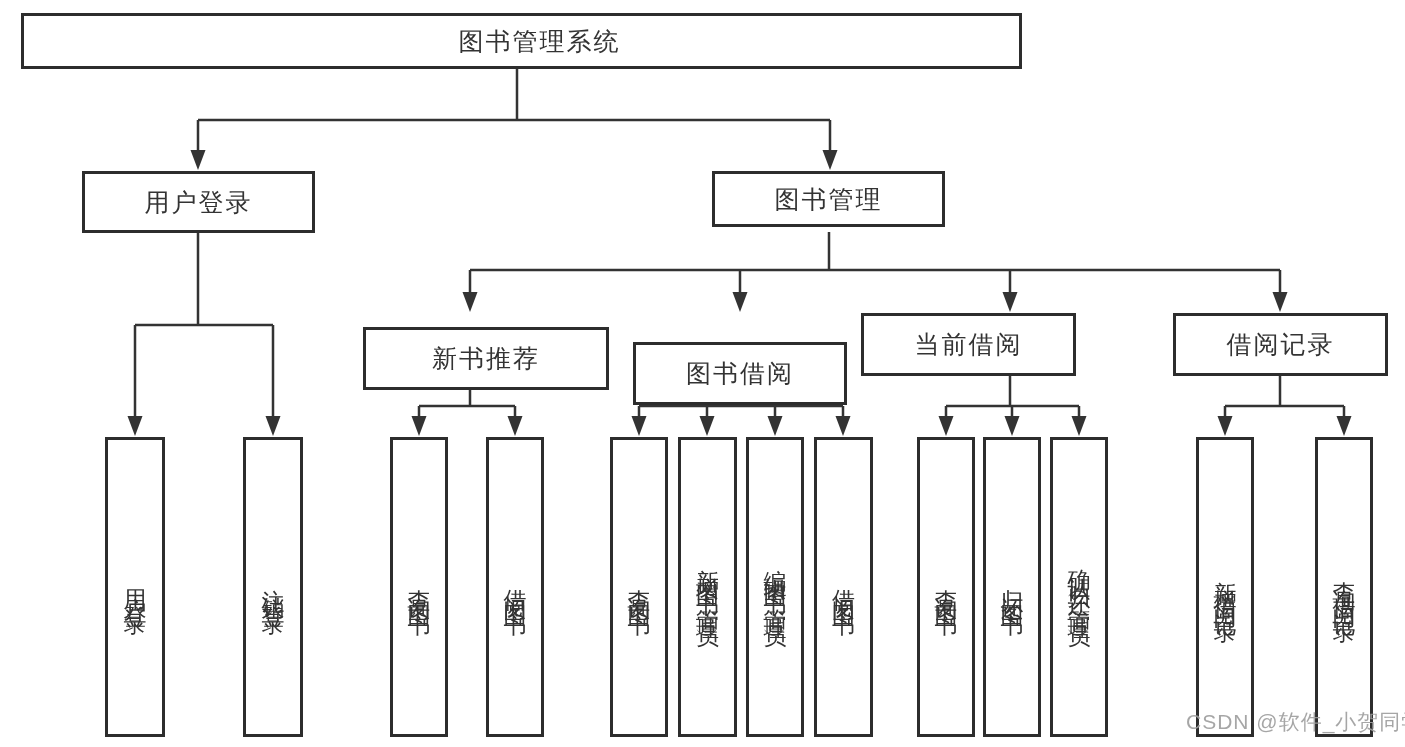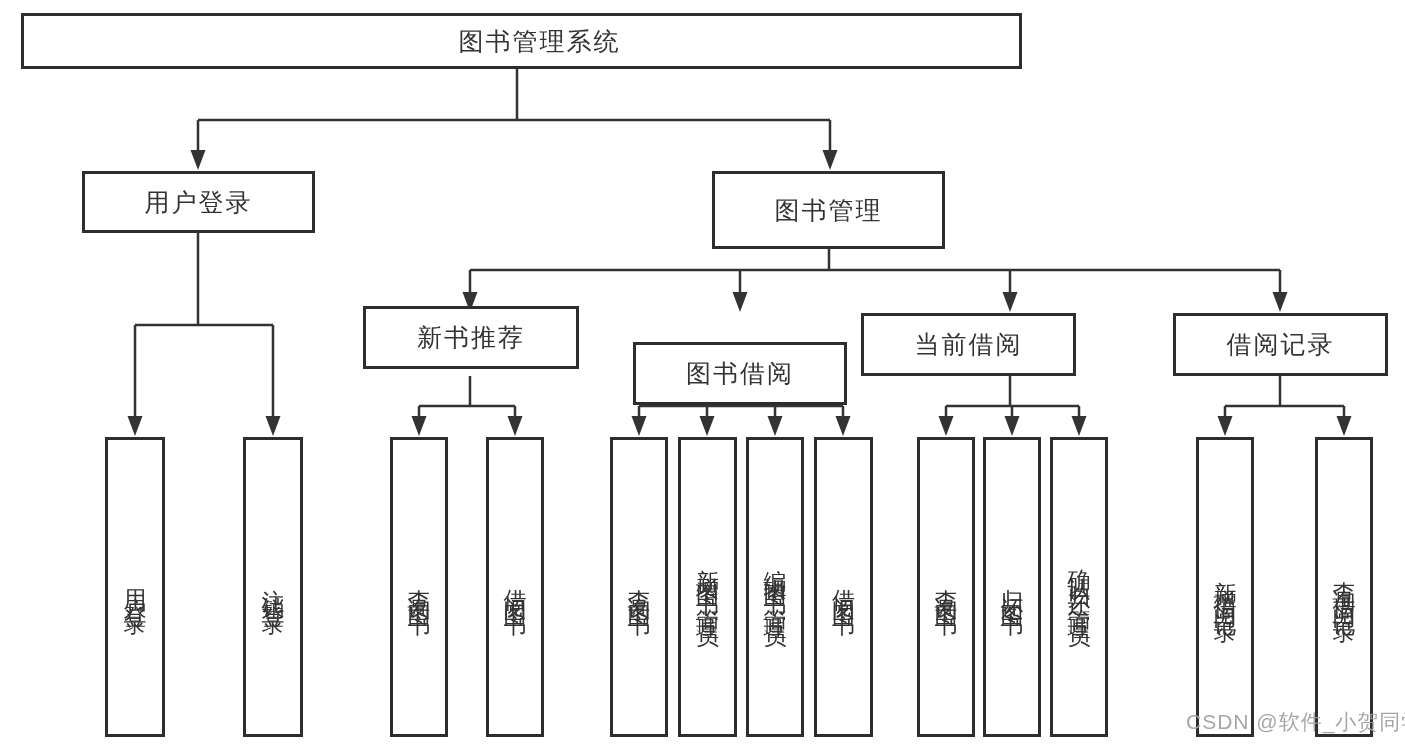--- a/index.html
+++ b/index.html
@@ -107,25 +107,25 @@
     <polygon class="head" points="1336.5,416 1351.5,416 1344,436"></polygon>
   </svg>
 
   <div class="node h-node" style="left:21px; top:13px; width:1001px; height:56px;padding-left:36px;">
     <span>图书管理系统</span>
   </div>
 
   <div class="node h-node" style="left:82px; top:171px; width:233px; height:62px;">
     <span>用户登录</span>
   </div>
-  <div class="node h-node" style="left:712px; top:171px; width:233px; height:78px;">
+  <div class="node h-node" style="left:712px; top:171px; width:233px; height:56px;">
     <span>图书管理</span>
   </div>
 
-  <div class="node h-node" style="left:363px; top:306px; width:216px; height:63px;">
+  <div class="node h-node" style="left:363px; top:327px; width:246px; height:63px;">
     <span>新书推荐</span>
   </div>
   <div class="node h-node" style="left:633px; top:313px; width:214px; height:63px;margin-top:29px;">
     <span>图书借阅</span>
   </div>
   <div class="node h-node" style="left:861px; top:313px; width:215px; height:63px;">
     <span>当前借阅</span>
   </div>
   <div class="node h-node" style="left:1173px; top:313px; width:215px; height:63px;">
     <span>借阅记录</span>

